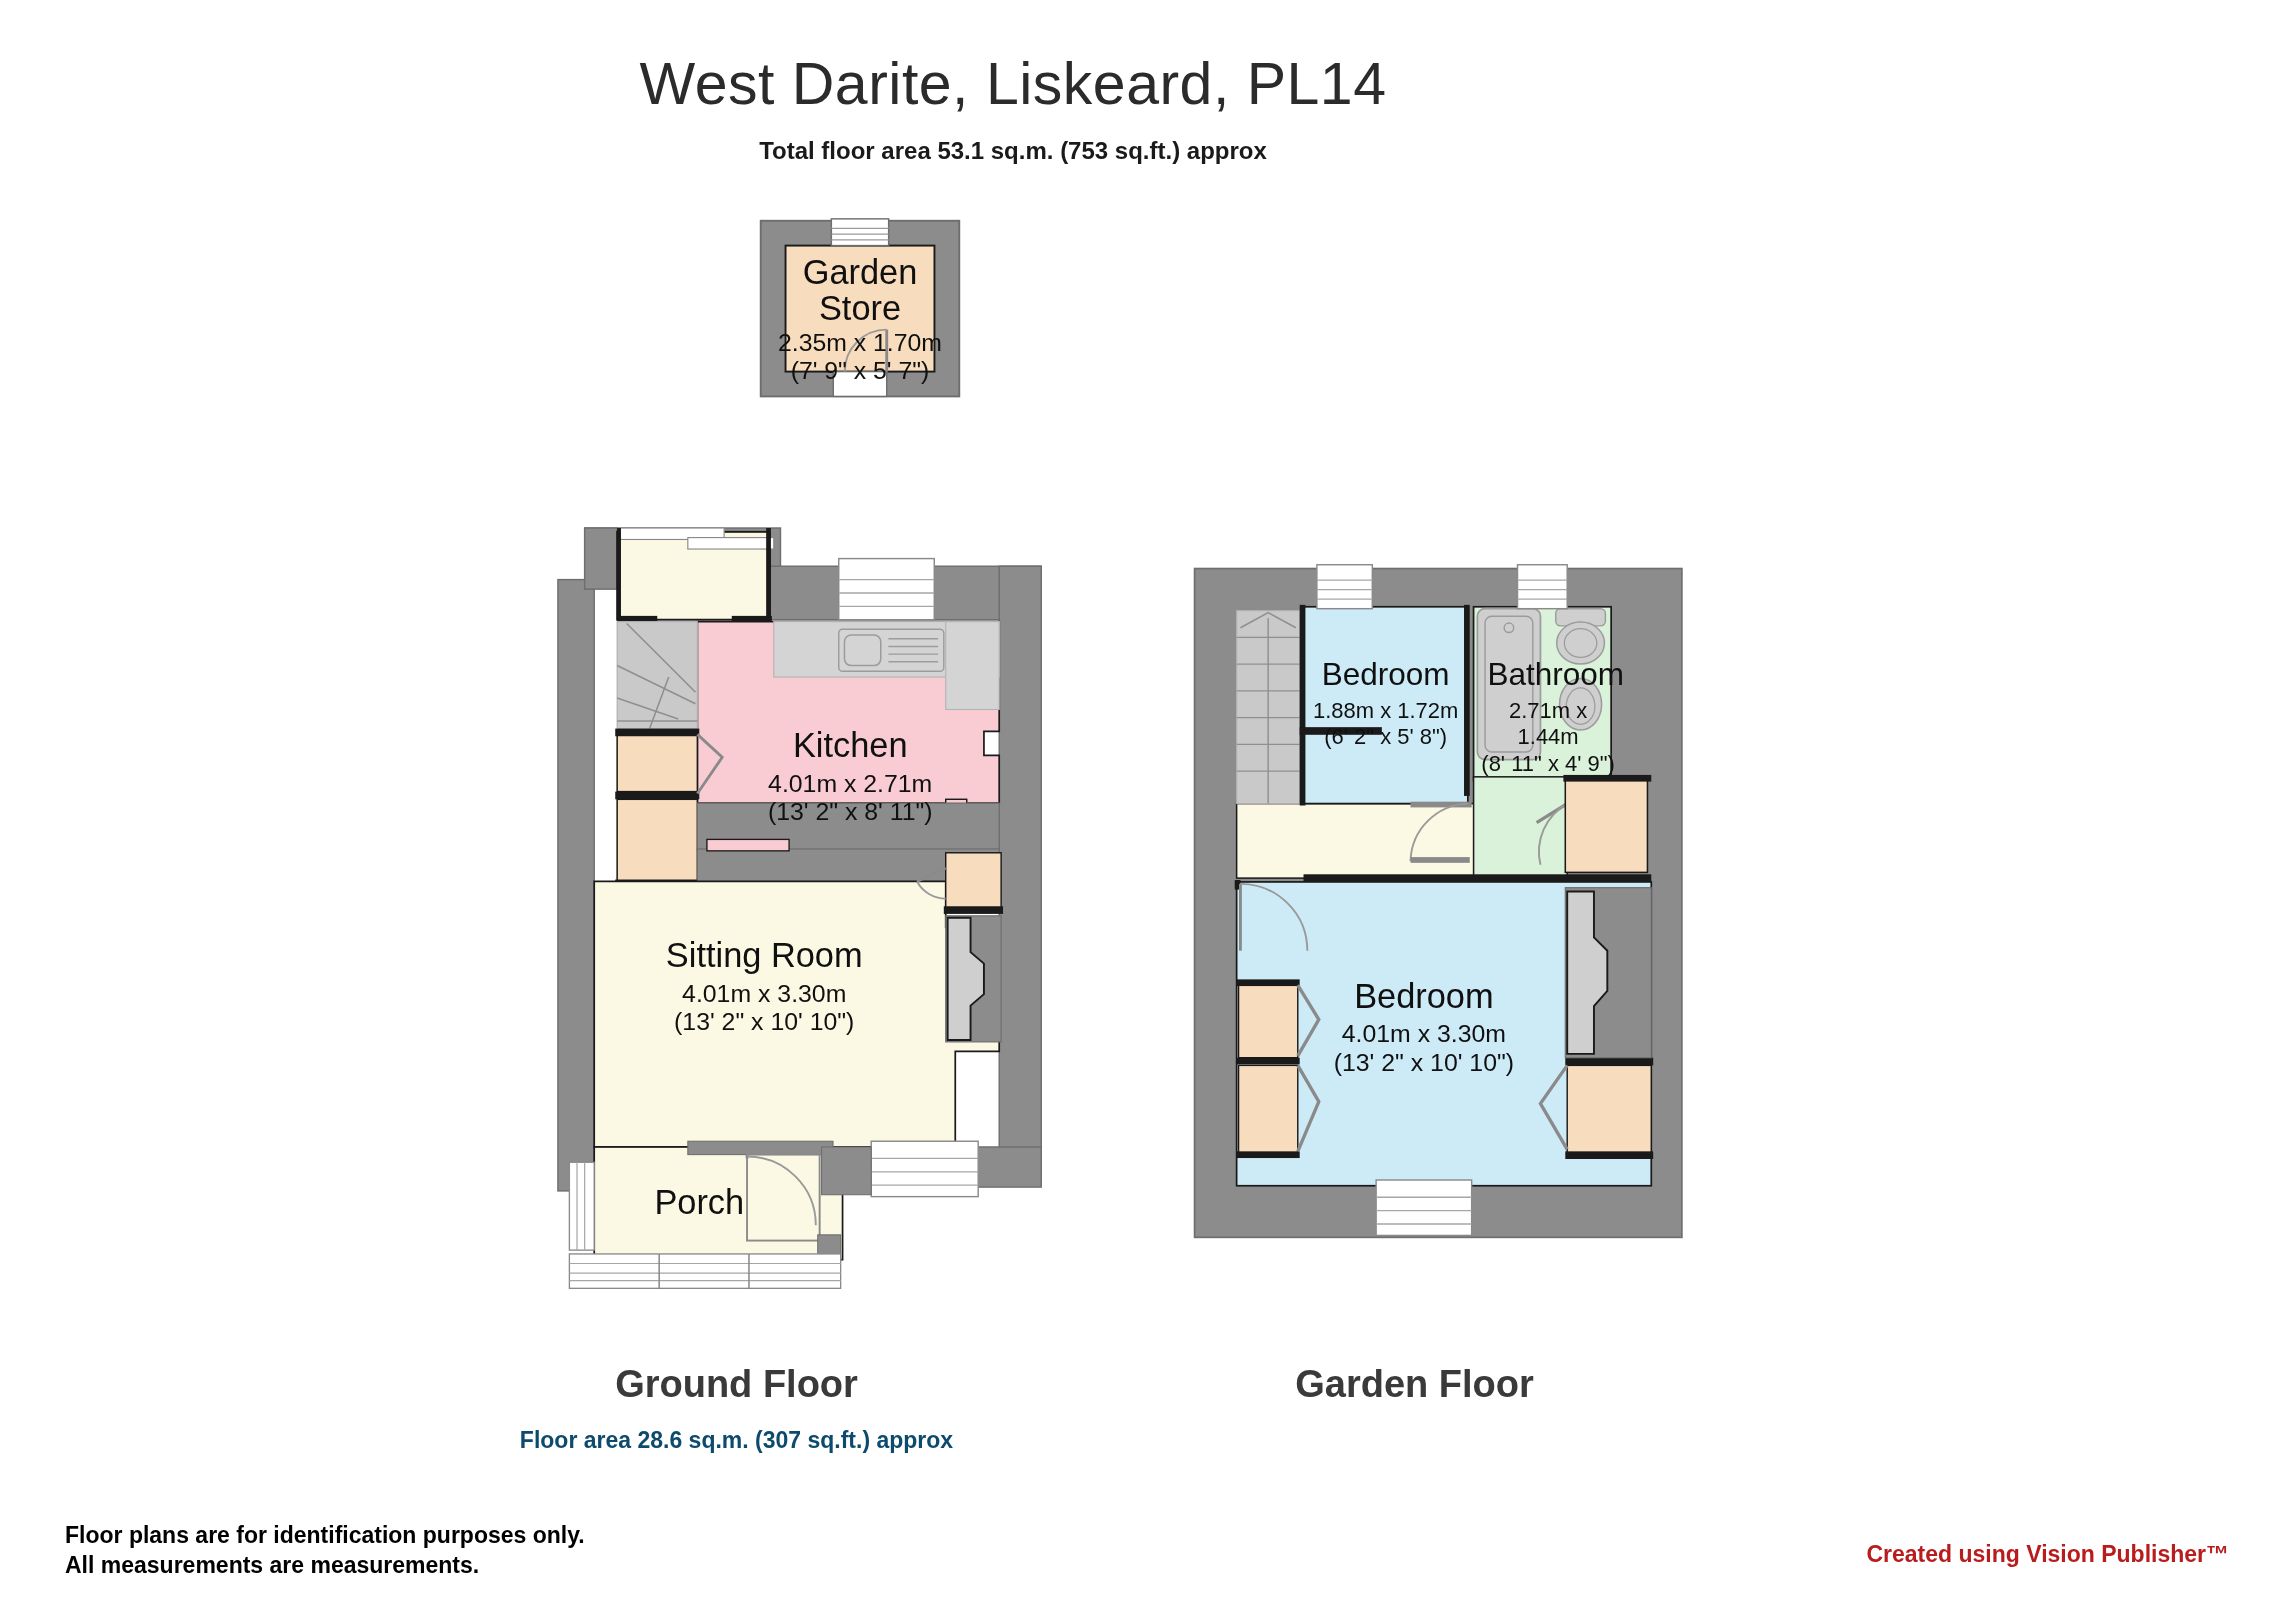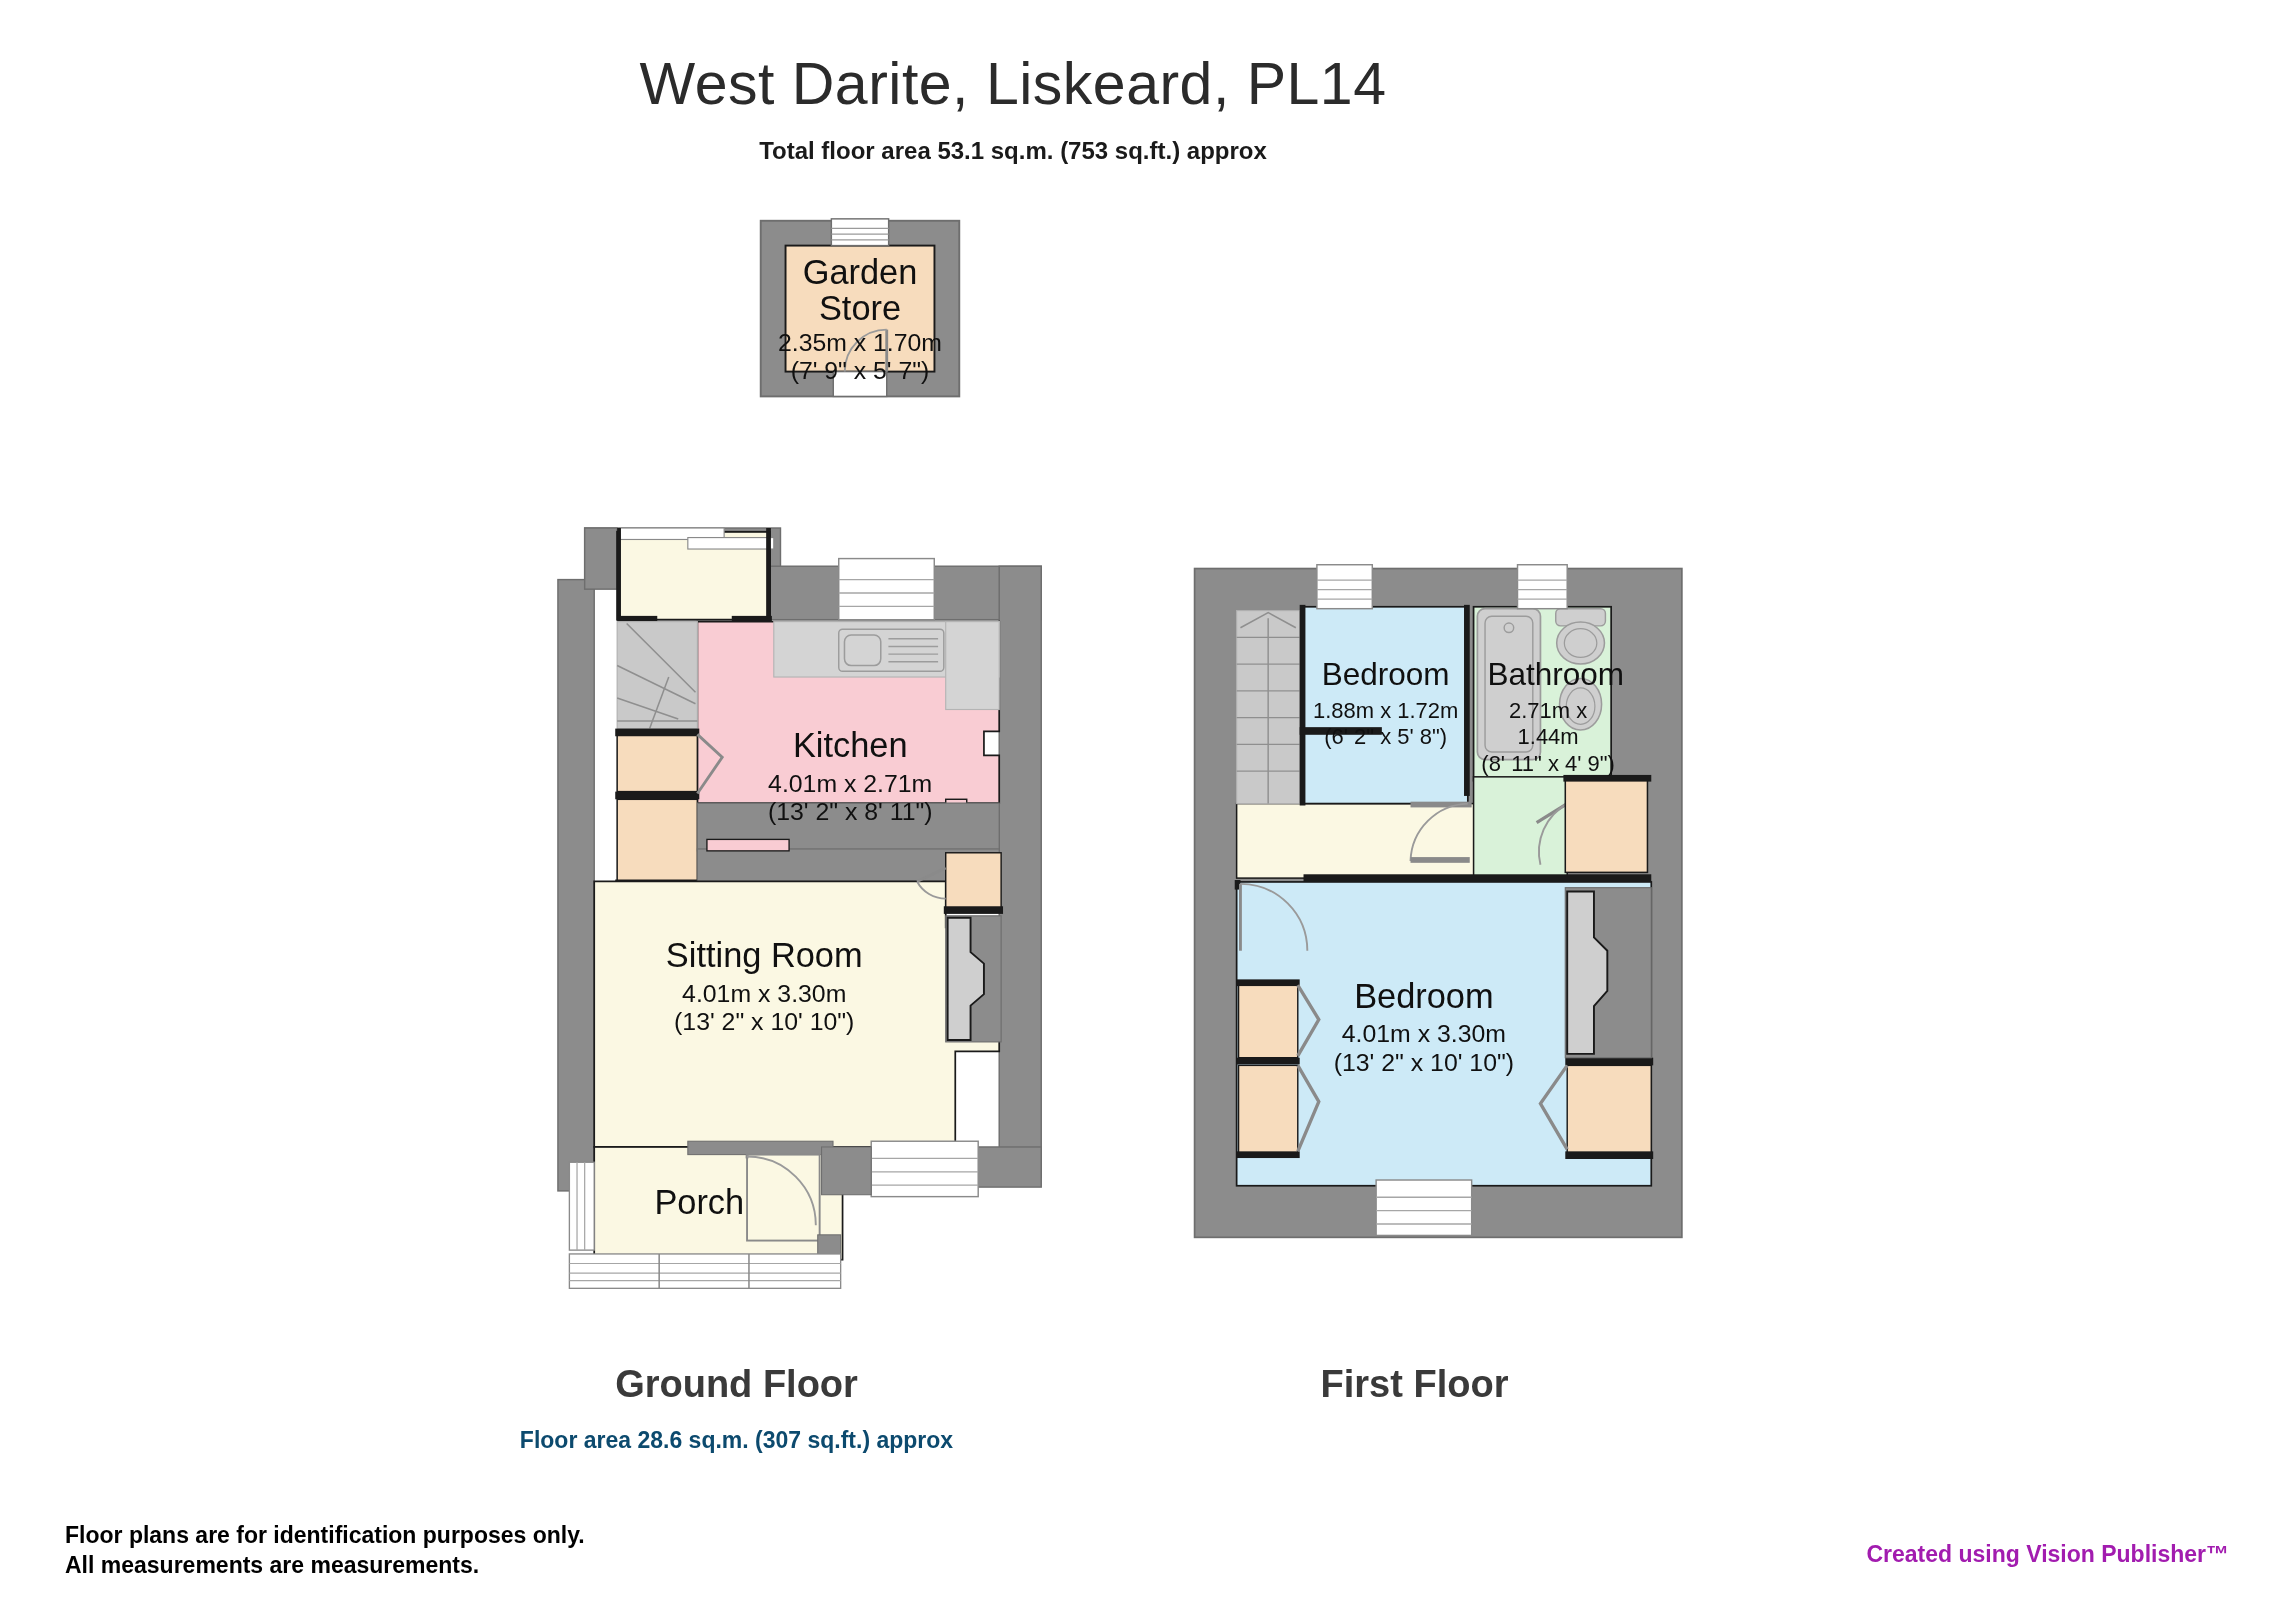--- a/index.html
+++ b/index.html
@@ -75,21 +75,21 @@
     font-weight: bold;
     line-height: 1.32;
     color: #000000;
   }
   #footer-credit {
     position: absolute;
     right: 65px;
     top: 1541px;
     font-size: 23px;
     font-weight: bold;
-    color: #a21caf;
+    color: #b91c1c;
     white-space: nowrap;
   }
 
   
   text.room-name {
     font-family: "Liberation Sans", sans-serif;
     font-size: 36px;
     fill: #101010;
     text-anchor: middle;
   }
@@ -436,21 +436,21 @@
   <text class="room-dim" x="250" y="506">4.01m x 3.30m</text>
   <text class="room-dim" x="250" y="536">(13' 2" x 10' 10")</text>
 </svg>
 
 <div id="ground-caption" class="floor-caption">
   <p class="floor-name">Ground Floor</p>
   <p class="floor-area">Floor area 28.6 sq.m. (307 sq.ft.) approx</p>
 </div>
 
 <div id="first-caption" class="floor-caption">
-  <p class="floor-name">First Floor</p>
+  <p class="floor-name">Garden Floor</p>
 </div>
 
 <div id="footer-disclaimer">
   <div>Floor plans are for identification purposes only.</div>
   <div>All measurements are measurements.</div>
 </div>
 
 <div id="footer-credit">Created using Vision Publisher™</div>
 
 

